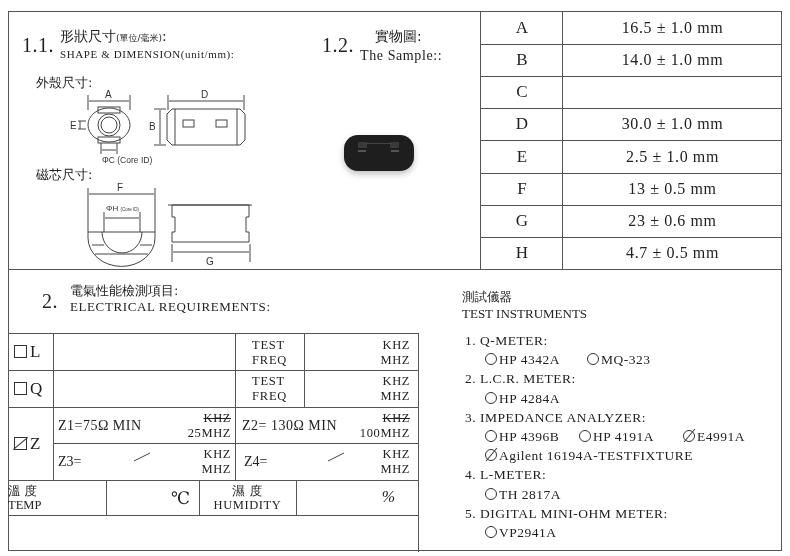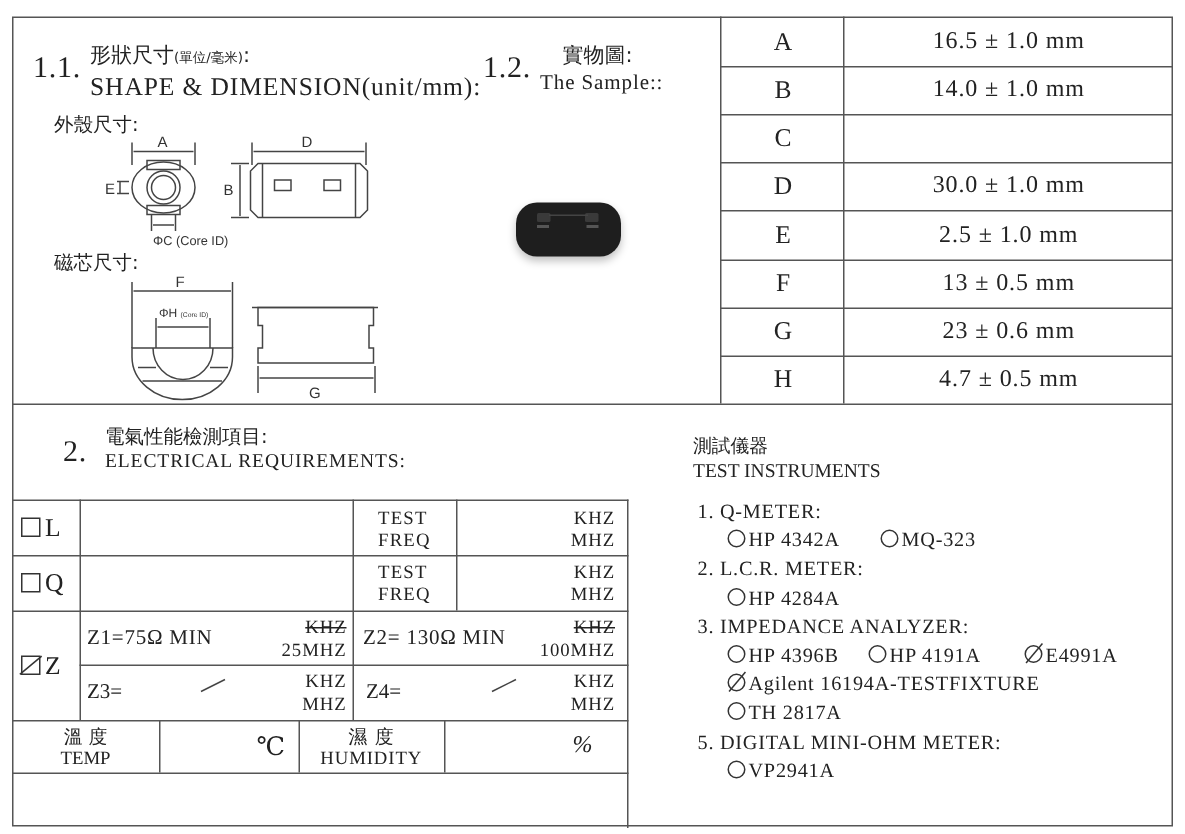--- a/index.html
+++ b/index.html
@@ -4,21 +4,21 @@
 <style>
   html,body{margin:0;padding:0;background:#fff;}
   body{width:790px;height:556px;position:relative;overflow:hidden;font-family:"Liberation Serif","DejaVu Serif",serif;color:#222;}
   .abs{position:absolute;}
   .frame{left:8px;top:11px;width:774px;height:540px;border:1.5px solid #555;box-sizing:border-box;}
   .hline{position:absolute;height:0;border-top:1.5px solid #555;}
   .vline{position:absolute;width:0;border-left:1.5px solid #555;}
   .sec-num{font-size:20px;letter-spacing:0.5px;}
   .cn{font-family:"DejaVu Sans",sans-serif;}
   .title-cn{font-size:14px;}
-  .title-en{font-size:17px;letter-spacing:0.6px;}
+  .title-en{font-size:11px;letter-spacing:0.6px;}
   .small{font-size:9px;}
   .dimrow{position:absolute;left:481px;width:301px;height:32px;display:flex;align-items:center;}
   .dimletter{width:82px;text-align:center;font-size:17px;}
   .dimval{flex:1;text-align:center;font-size:16px;letter-spacing:0.6px;}
   .cell{position:absolute;box-sizing:border-box;font-size:13px;}
   .tf{font-size:12.5px;line-height:15px;letter-spacing:0.8px;}
   .kz{font-size:12.5px;line-height:15px;text-align:right;letter-spacing:0.6px;}
   .strike{text-decoration:line-through;}
   .instr{font-size:13.5px;letter-spacing:0.5px;line-height:19.2px;}
   .circ{display:inline-block;width:10px;height:10px;border:1.2px solid #333;border-radius:50%;vertical-align:-1px;margin-right:2px;}
@@ -225,21 +225,21 @@
   </div>
 <div class="cell" style="left:244px;top:454px;font-size:14px;">Z4=</div>
 <svg style="left:326px;top:451px;" width="20" height="12">
     <line x1="2" y1="10" x2="18" y2="2" stroke="#444" stroke-width="1"></line>
   </svg>
 <div class="cell kz" style="left:340px;top:447px;width:70px;">
     <div>KHZ</div>
     <div>MHZ</div>
   </div>
 
-<div class="cell" style="left:8px;top:483px;width:98px;text-align:center;font-size:12.5px;line-height:15px;">
+<div class="cell" style="left:8px;top:483px;width:98px;text-align:left;font-size:12.5px;line-height:15px;">
     <div class="cn">溫 度</div>
     <div>TEMP</div>
   </div>
 <div class="cell" style="left:110px;top:488px;width:80px;text-align:right;font-size:17px;">℃</div>
 <div class="cell" style="left:199px;top:483px;width:97px;text-align:center;font-size:12.5px;line-height:15px;letter-spacing:0.6px;">
     <div class="cn">濕  度</div>
     <div>HUMIDITY</div>
   </div>
 <div class="cell" style="left:300px;top:488px;width:95px;text-align:right;font-size:16px;font-style:italic;">%</div>
 
@@ -258,20 +258,21 @@
   </div>
   <div>3. IMPEDANCE ANALYZER:</div>
   <div style="padding-left:20px;">
     <span><span class="circ"></span><span>HP 4396B</span></span>
     <span style="margin-left:16px;"><span class="circ"></span><span>HP 4191A</span></span>
     <span style="margin-left:26px;"><span class="circ x"></span><span>E4991A</span></span>
   </div>
   <div style="padding-left:20px;">
     <span><span class="circ x"></span><span>Agilent 16194A-TESTFIXTURE</span></span>
   </div>
+  <div>4.  L-METER:</div>
   <div style="padding-left:20px;">
     <span><span class="circ"></span><span>TH 2817A</span></span>
   </div>
   <div>5. DIGITAL MINI-OHM METER:</div>
   <div style="padding-left:20px;">
     <span><span class="circ"></span><span>VP2941A</span></span>
   </div>
 </div>
 
 </body></html>

